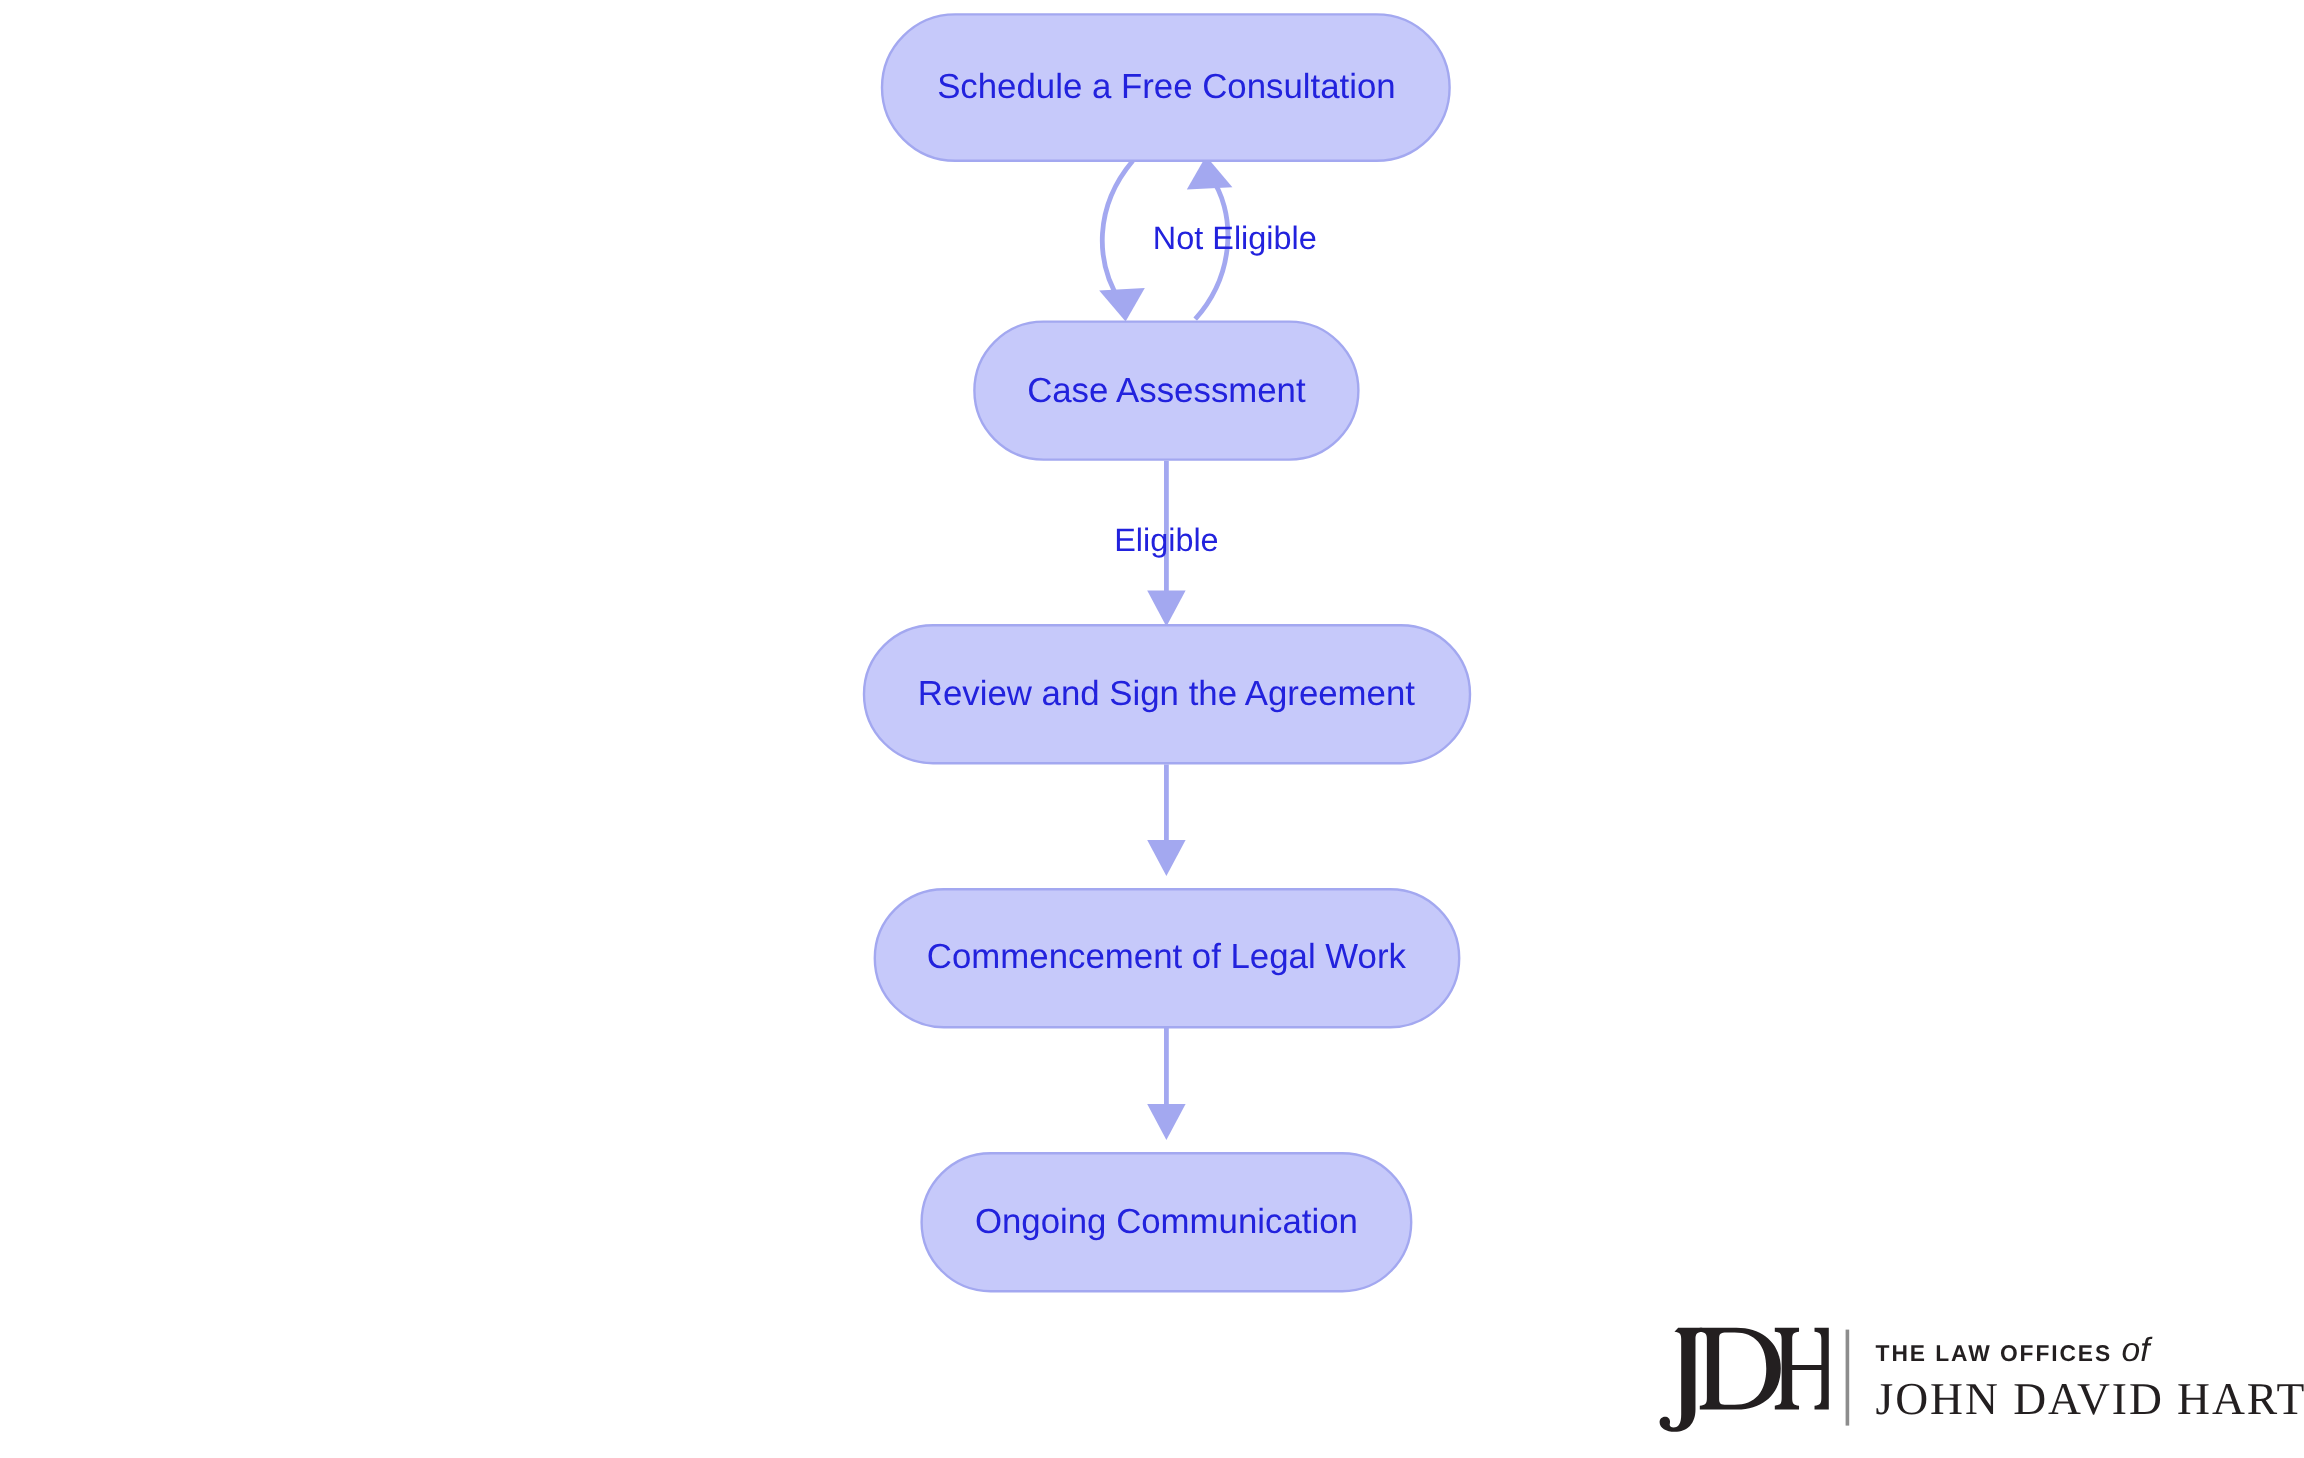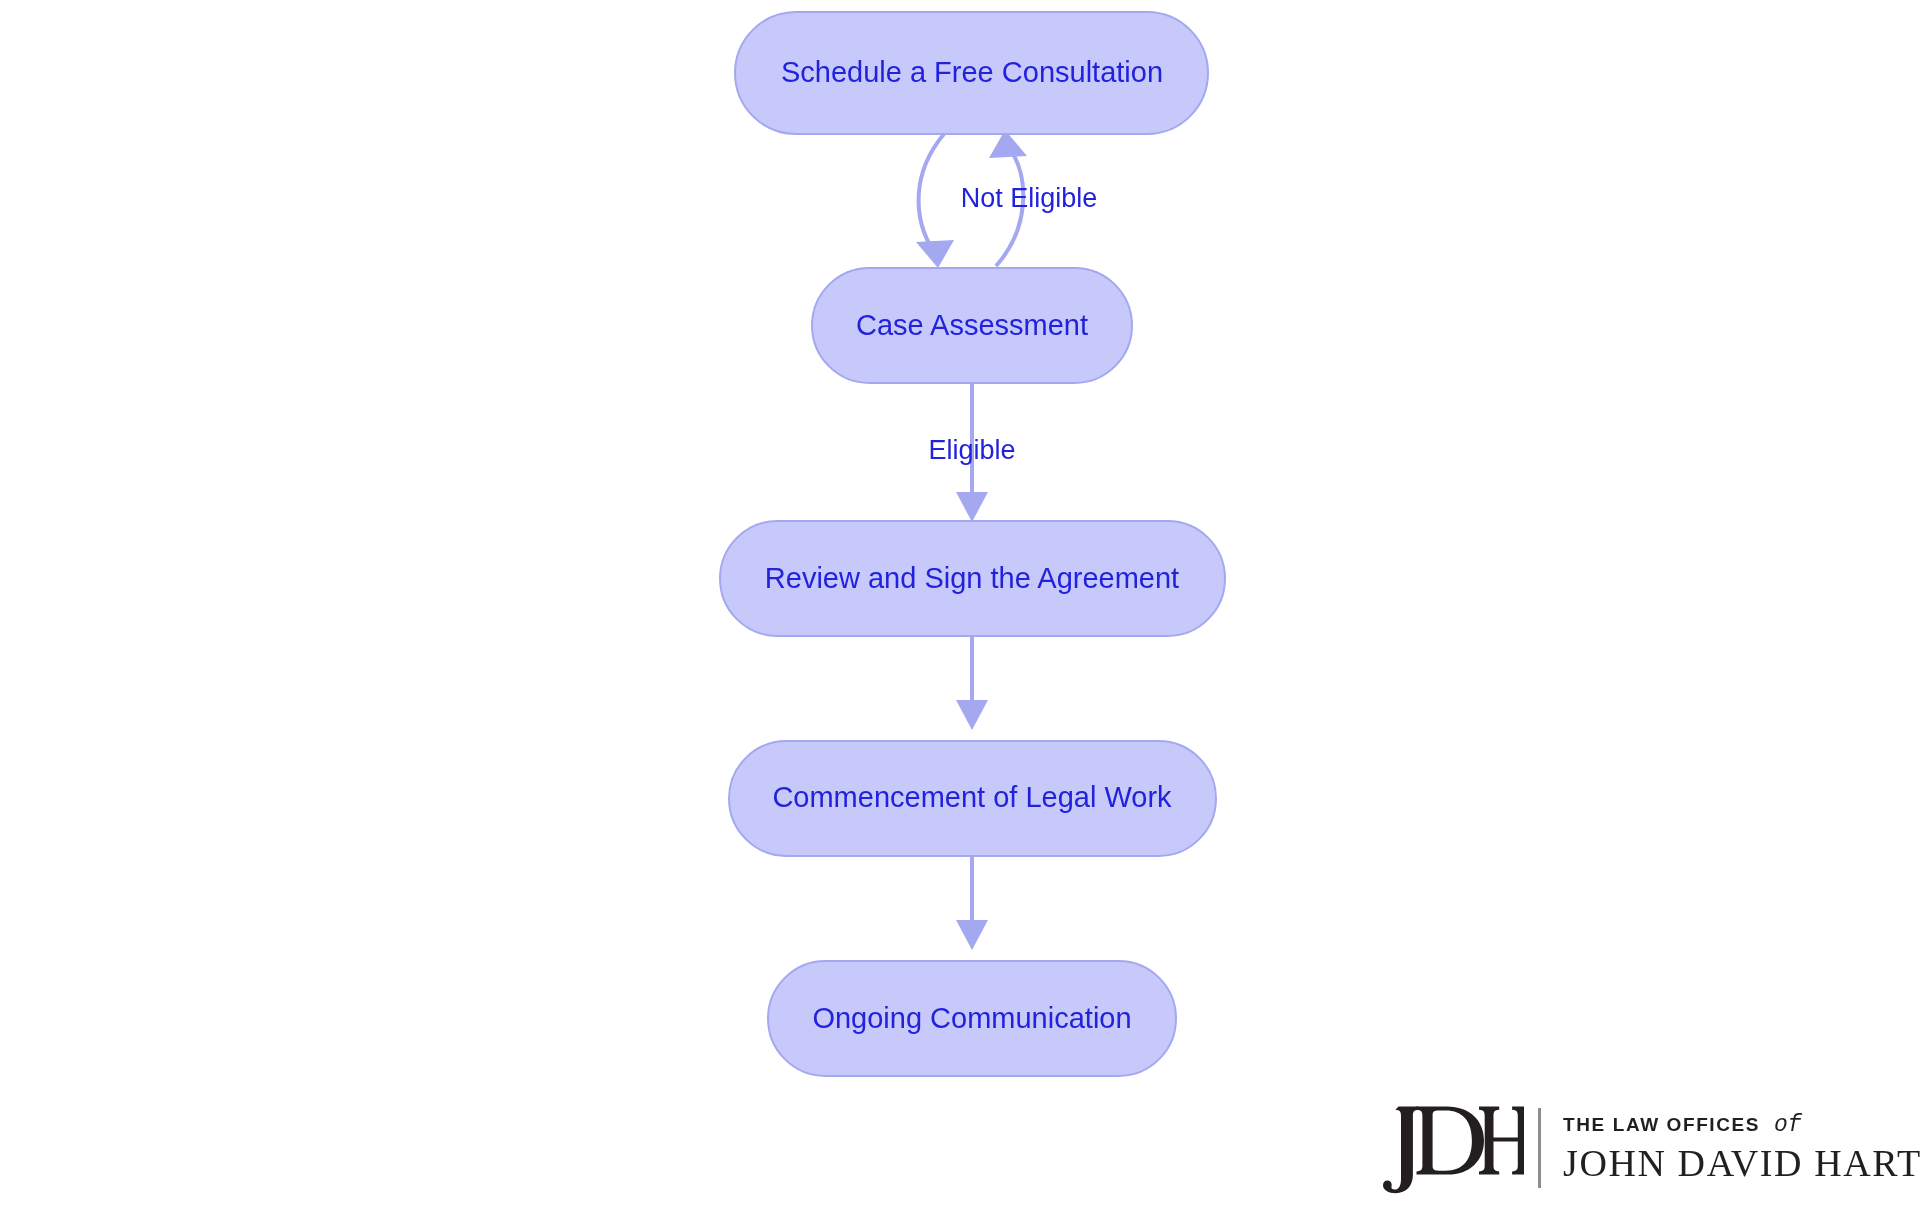--- a/index.html
+++ b/index.html
@@ -80,24 +80,24 @@
   #logo-tagline {
     font-family: "Liberation Sans", sans-serif;
     font-size: 19px;
     letter-spacing: 1.6px;
     color: #231f20;
     font-weight: 600;
     white-space: nowrap;
     line-height: 1.1;
   }
   #logo-tagline .of-italic {
-    font-family: Liberation Mono, monospace;
+    font-family: Liberation Sans, sans-serif;
     font-style: italic;
     font-weight: 400;
-    font-size: 23px;
+    font-size: 28px;
     letter-spacing: 0;
     text-transform: lowercase;
   }
   #logo-name {
     font-family: "Liberation Serif", serif;
     font-size: 38px;
     letter-spacing: 1.6px;
     color: #231f20;
     white-space: nowrap;
     line-height: 1.15;

